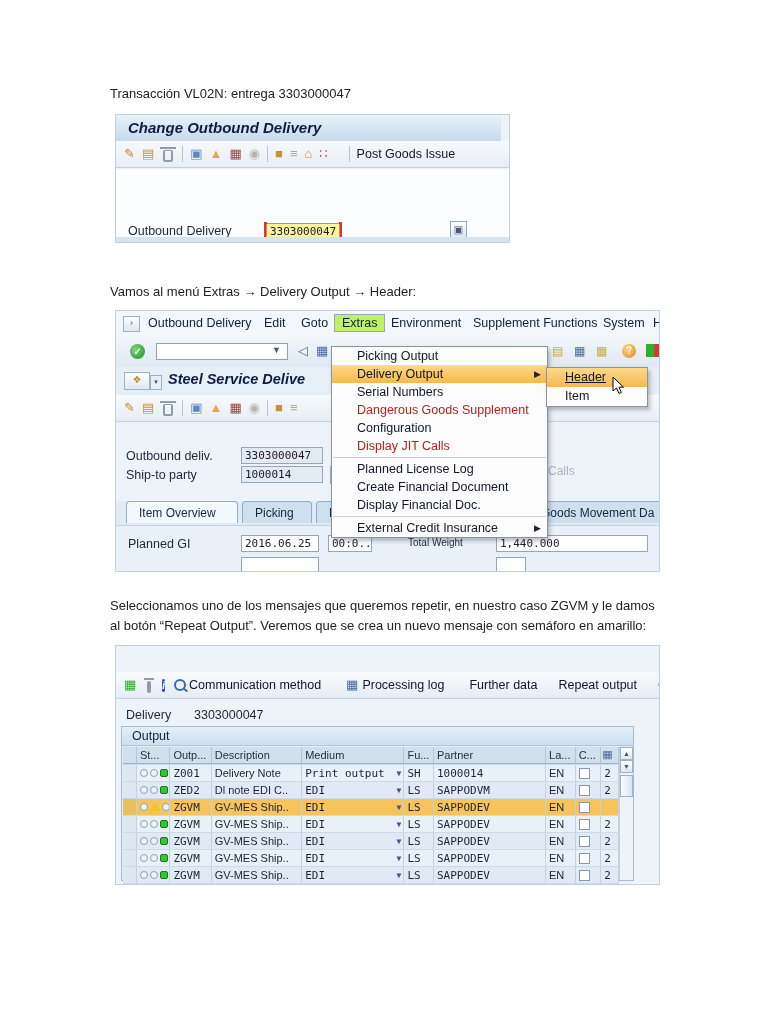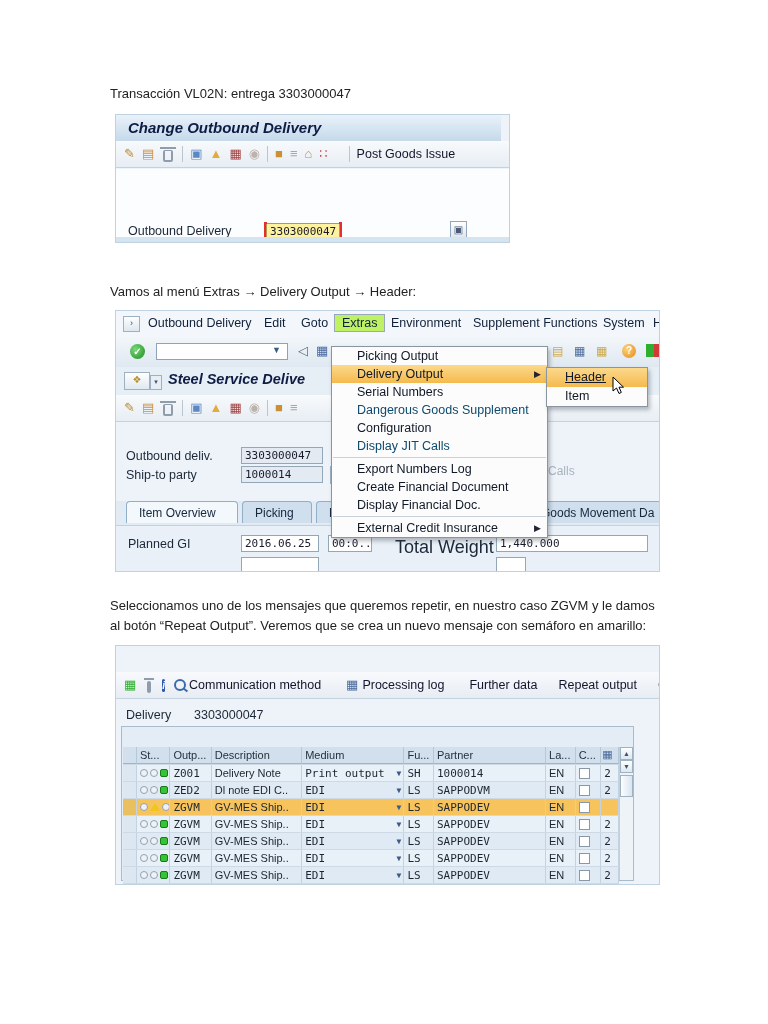--- a/index.html
+++ b/index.html
@@ -42,21 +42,21 @@
   .rsel::after{right:-3px;border-left:none;}
   .btnlabel{font-size:12.5px;color:#14142a;white-space:nowrap;}
 
   
   .menubar{position:absolute;left:0;right:0;top:0;height:26px;background:#f3f7fb;
            border-bottom:1px solid #d7dfe8;font-size:12.5px;color:#10203a;}
   .menubar .mi{position:absolute;top:5px;white-space:nowrap;}
   .dropmenu{position:absolute;background:#fcfcfc;border:1px solid #8a959f;
             box-shadow:2px 3px 4px rgba(60,70,80,.35);z-index:30;}
   .dmi{height:18px;line-height:18px;font-size:12.5px;color:#101828;padding-left:25px;white-space:nowrap;position:relative;}
-  .dmi.dis{color:#0c4a6e;}
+  .dmi.dis{color:#b91c1c;}
   .dmi.hot{background:linear-gradient(#fbd98b,#f5ba4e);}
   .dmi .sub{position:absolute;right:6px;top:0;font-size:9px;color:#223;}
   .dsep{height:1px;background:#c9d1d9;margin:2px 1px;}
   .tab{position:absolute;top:0;height:22px;box-sizing:border-box;border:1px solid #8fb0c8;border-bottom:none;
        border-radius:4px 4px 0 0;background:#cfdfee;font-size:12px;color:#16263c;
        padding:4px 10px 0 12px;white-space:nowrap;}
   .tab.active{background:#f3f8fc;font-weight:normal;}
 
   
   .gtable{position:absolute;font-size:11px;color:#1c2430;}
@@ -177,35 +177,35 @@
       <span class="tab active" style="left:10px;width:112px;">Item Overview</span>
       <span class="tab" style="left:126px;width:70px;">Picking</span>
       <span class="tab" style="left:200px;width:60px;">Loa</span>
       <span class="tab" style="left:412px;width:140px;">Goods Movement Da</span>
     </div>
 
     <div style="position:absolute;left:0;right:0;top:214px;bottom:0;background:#e9f0f8;border-top:1px solid #c2d2e0;">
       <span style="position:absolute;left:12px;top:11px;font-size:12.5px;color:#1c2838;">Planned GI</span>
       <span class="inputbox" style="left:125px;top:9px;width:78px;"><span>2016.06.25</span></span>
       <span class="inputbox" style="left:212px;top:9px;width:44px;"><span>00:0..</span></span>
-      <span style="position:absolute;left:279px;top:11px;font-size:18px;color:#1c2838;">Total Weight</span>
+      <span style="position:absolute;left:292px;top:11px;font-size:10px;color:#1c2838;">Total Weight</span>
       <span class="inputbox" style="left:380px;top:9px;width:152px;"><span>1,440.000</span></span>
       <span class="inputbox" style="left:125px;top:31px;width:78px;height:16px;"></span>
       <span class="inputbox" style="left:380px;top:31px;width:30px;height:16px;"></span>
     </div>
 
     <div class="dropmenu" style="left:215px;top:35px;width:215px;">
       <div class="dmi">Picking Output</div>
       <div class="dmi hot"><span>Delivery Output</span><span class="sub">▶</span></div>
       <div class="dmi">Serial Numbers</div>
       <div class="dmi dis">Dangerous Goods Supplement</div>
       <div class="dmi">Configuration</div>
       <div class="dmi dis">Display JIT Calls</div>
       <div class="dsep"></div>
-      <div class="dmi">Export Numbers Log</div>
+      <div class="dmi">Planned License Log</div>
       <div class="dmi">Create Financial Document</div>
       <div class="dmi">Display Financial Doc.</div>
       <div class="dsep"></div>
       <div class="dmi"><span>External Credit Insurance</span><span class="sub">▶</span></div>
     </div>
 
     <div class="dropmenu" style="left:430px;top:56px;width:100px;z-index:40;">
       <div class="dmi hot" style="padding-left:18px;height:19px;line-height:19px;text-decoration:underline;">Header</div>
       <div class="dmi" style="padding-left:18px;height:19px;line-height:19px;">Item</div>
       <svg width="13" height="19" viewBox="0 0 13 19" style="position:absolute;left:65px;top:8px;z-index:50;">
@@ -231,20 +231,21 @@
       </span>
       <span class="btnlabel" style="margin-left:16px;">Further data</span>
       <span class="btnlabel" style="margin-left:12px;">Repeat output</span>
       <span class="btnlabel" style="margin-left:12px;">Change output</span>
     </div>
 
     <span style="position:absolute;left:10px;top:62px;font-size:12.5px;color:#1c2838;">Delivery</span>
     <span style="position:absolute;left:78px;top:62px;font-size:12.5px;color:#1c2838;">3303000047</span>
 
     <div style="position:absolute;left:5px;top:80px;width:513px;bottom:3px;border:1px solid #aabccc;background:#e4edf5;box-sizing:border-box;">
+      <div style="position:absolute;left:0;right:0;top:0;height:19px;background:linear-gradient(#e3eef7,#cfdfee);border-bottom:1px solid #b4c6d6;font-size:12.5px;color:#12223c;padding:2px 0 0 10px;box-sizing:border-box;">Output</div>
 
       <div class="gtable" style="left:1px;right:14px;top:20px;">
 
         <div class="trow thead" style="height:18px;background:#d2e0ee;">
           <span class="tc" style="width:14px;"></span>
           <span class="tc" style="width:34px;">St...</span>
           <span class="tc" style="width:42px;">Outp...</span>
           <span class="tc" style="width:92px;">Description</span>
           <span class="tc" style="width:104px;">Medium</span>
           <span class="tc" style="width:30px;">Fu...</span>

